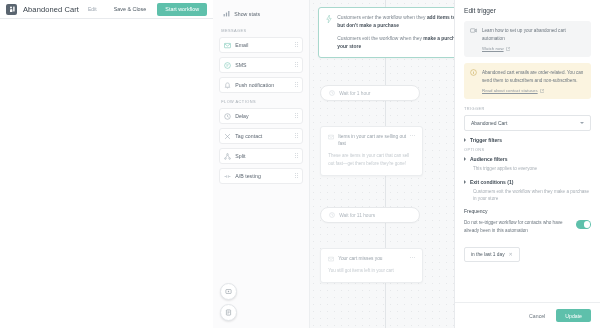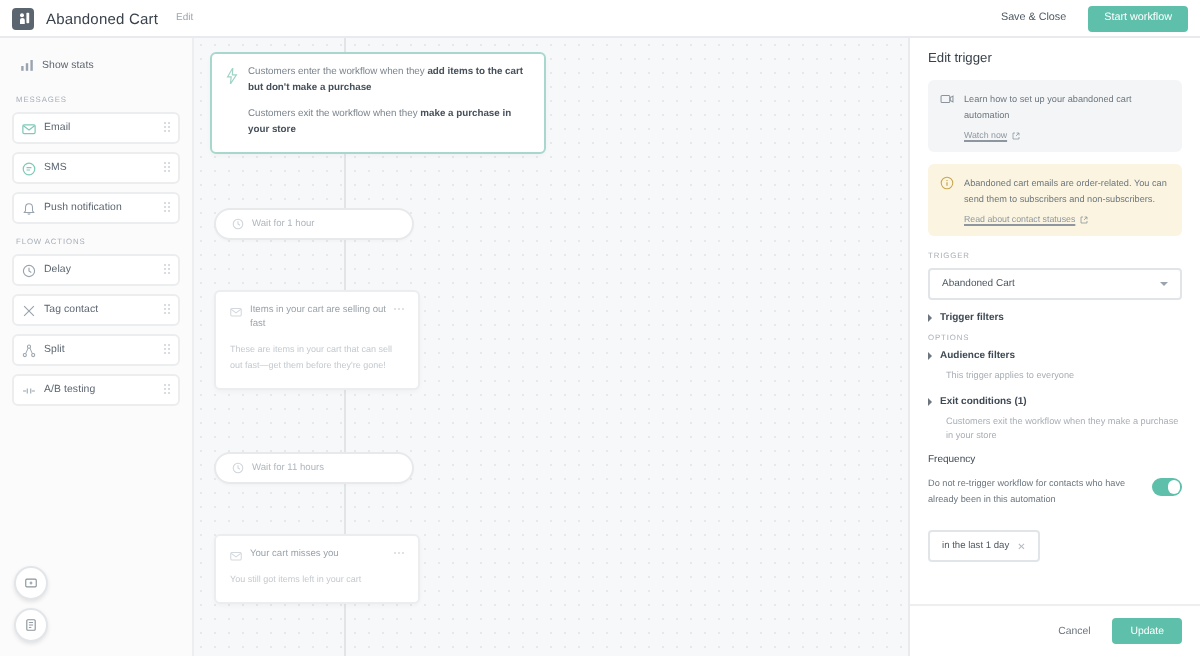--- a/index.html
+++ b/index.html
@@ -2,21 +2,21 @@
 <html><head>
 <meta charset="utf-8">
 <style>
   html,body{margin:0;padding:0;}
   body{
     width:600px;height:328px;overflow:hidden;
     font-family:"Liberation Sans", sans-serif;
     background:#ffffff;color:#3f4a54;
     -webkit-font-smoothing:antialiased;
   }
-  .app{position:relative;width:600px;height:328px;display:flex;flex-direction:column;}
+  .app{position:relative;width:600px;height:328px;display:flex;flex-direction:row;}
 
   
   .topbar{
     height:18px;min-height:18px;background:#ffffff;border-bottom:1px solid #e8eaed;
     display:flex;align-items:center;padding:0 6px;gap:6px;position:relative;z-index:30;
   }
   .wf-logo{
     width:11px;height:11px;border-radius:2px;background:#5a6570;
     display:flex;align-items:center;justify-content:center;flex:none;
   }

